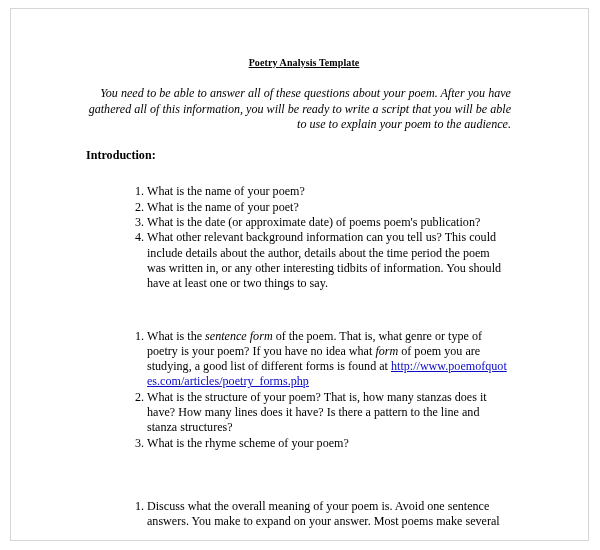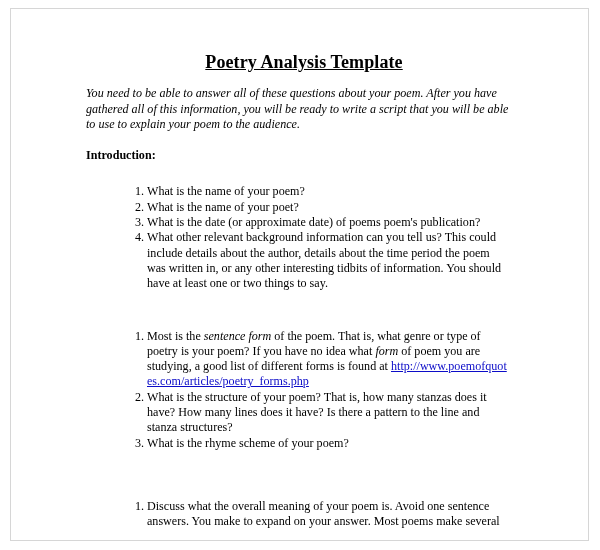--- a/index.html
+++ b/index.html
@@ -42,33 +42,33 @@
     left: 75px;       
     top: 46px;
     width: 436px;
     font-size: 12.1px;
     line-height: 15.2px;
   }
 
   .doc-title {
     text-align: center;
     font-weight: bold;
-    font-size: 18px;
+    font-size: 10px;
     margin: 0 0 1px 0;
     letter-spacing: 0.1px;
   }
   .doc-title span {
     text-decoration: underline;
   }
 
   .intro-para {
     font-style: italic;
     margin: 16px 11px 0 0;
     line-height: 15.4px;
-    text-align: left;
+    text-align: right;
   }
 
   .section {
     margin: 0;
   }
   .section-heading {
     font-weight: bold;
     margin: 0;
     line-height: 16px;
   }
@@ -138,21 +138,21 @@
           <li>What is the name of your poet?</li>
           <li>What is the date (or approximate date) of poems poem's publication?</li>
           <li>What other relevant background information can you tell us?  This could include details about the author, details about the time period the poem was written in, or any other interesting tidbits of information.  You should have at least one or two things to say.</li>
         </ol>
       </div>
 
       <div class="section-gap-sm"></div>
 
       <div class="section">
         <ol class="q-list">
-          <li><span>Most is the </span><span class="em-italic">sentence form</span><span> of the poem.  That is, what genre or type of poetry is your poem?  If you have no idea what </span><span class="em-italic">form</span><span> of poem you are studying, a good list of different forms is found at </span><a class="doc-link" href="#">http://www.poemofquotes.com/articles/poetry_forms.php</a></li>
+          <li><span>What is the </span><span class="em-italic">sentence form</span><span> of the poem.  That is, what genre or type of poetry is your poem?  If you have no idea what </span><span class="em-italic">form</span><span> of poem you are studying, a good list of different forms is found at </span><a class="doc-link" href="#">http://www.poemofquotes.com/articles/poetry_forms.php</a></li>
           <li>What is the structure of your poem?  That is, how many stanzas does it have?  How many lines does it have?  Is there a pattern to the line and stanza structures?</li>
           <li>What is the rhyme scheme of your poem?</li>
         </ol>
       </div>
 
       <div class="section-gap"></div>
 
       <div class="section">
         <div class="gap-before-list"></div>
         <ol class="q-list">

